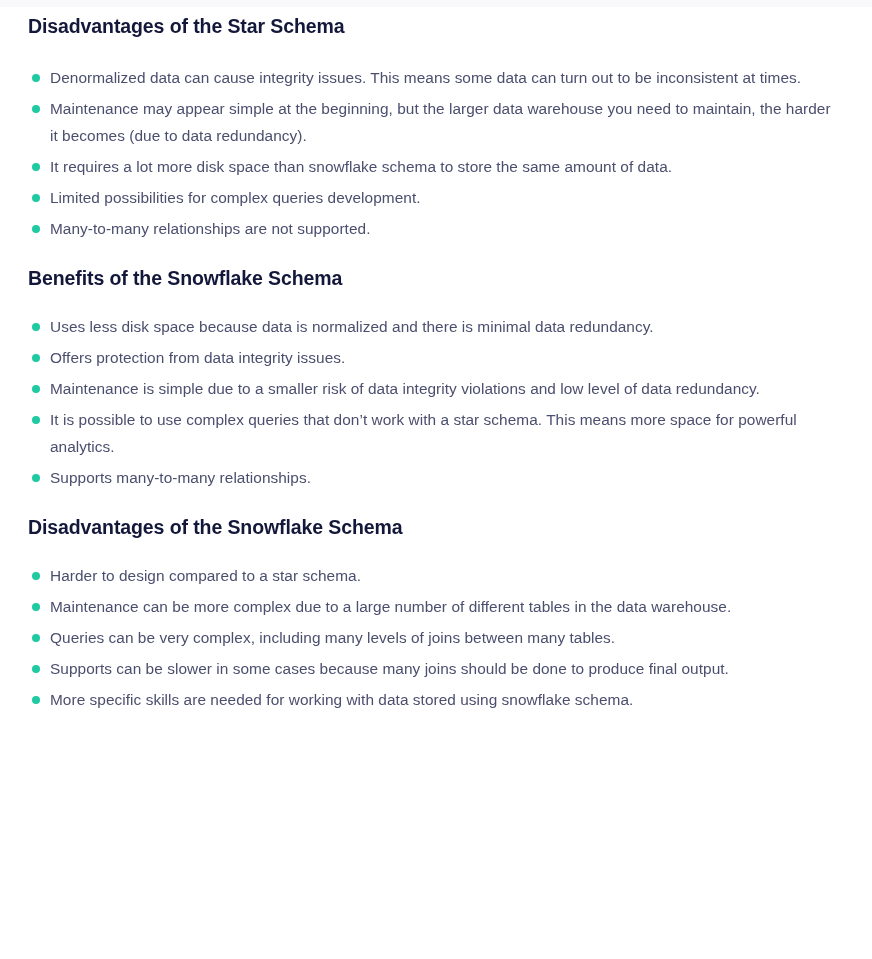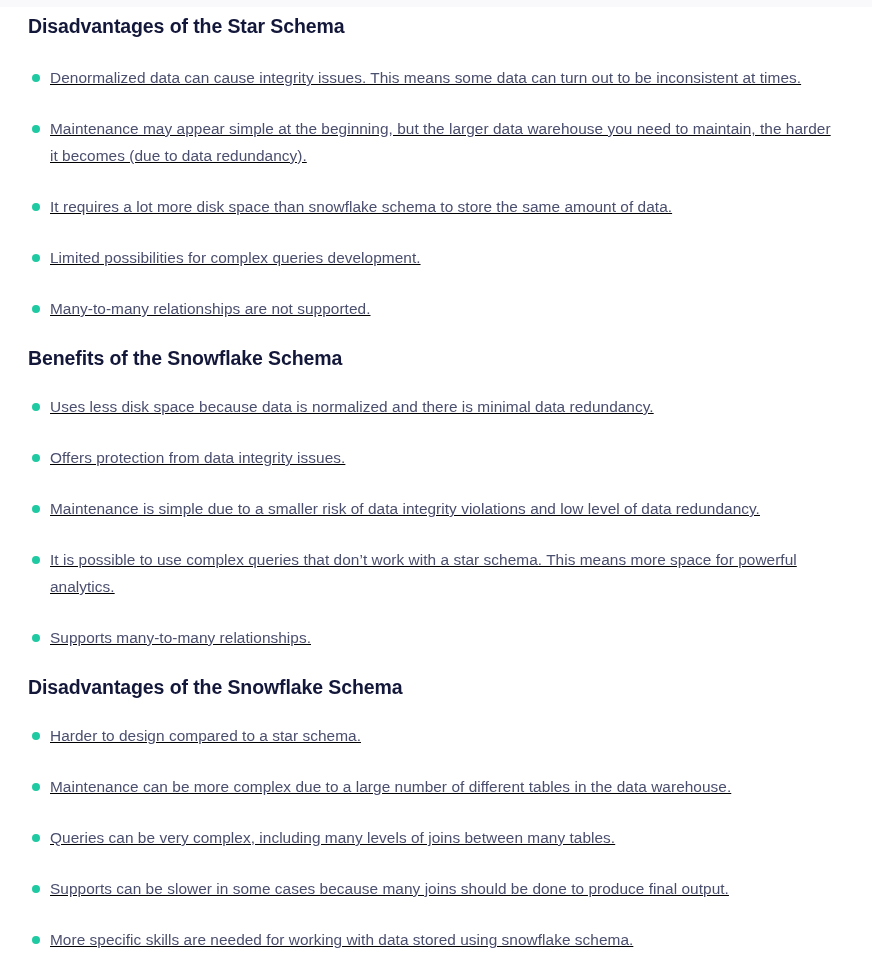--- a/index.html
+++ b/index.html
@@ -46,27 +46,26 @@
   }
 
   .section:nth-of-type(1) .section-heading { padding-top: 5px; }
   .section:nth-of-type(2) .section-heading { padding-top: 22px; }
   .section:nth-of-type(3) .section-heading { padding-top: 22px; }
 
   ul.bullet-list {
     list-style: none;
     margin: 0;
     padding: 0;
-    text-decoration: underline;
   }
 
   li.bullet-item {
     position: relative;
     padding-left: 22px;
-    margin-top: 24px;
+    margin-top: 4px;
     font-size: 15.4px;
     line-height: 27px;
     color: #4b4f6e;
     letter-spacing: 0.05px;
   }
   .section:nth-of-type(1) ul.bullet-list > li.bullet-item:first-child { margin-top: 24px; }
   .section:nth-of-type(2) ul.bullet-list > li.bullet-item:first-child { margin-top: 21px; }
   .section:nth-of-type(3) ul.bullet-list > li.bullet-item:first-child { margin-top: 21px; }
 
   li.bullet-item .bullet-dot {

